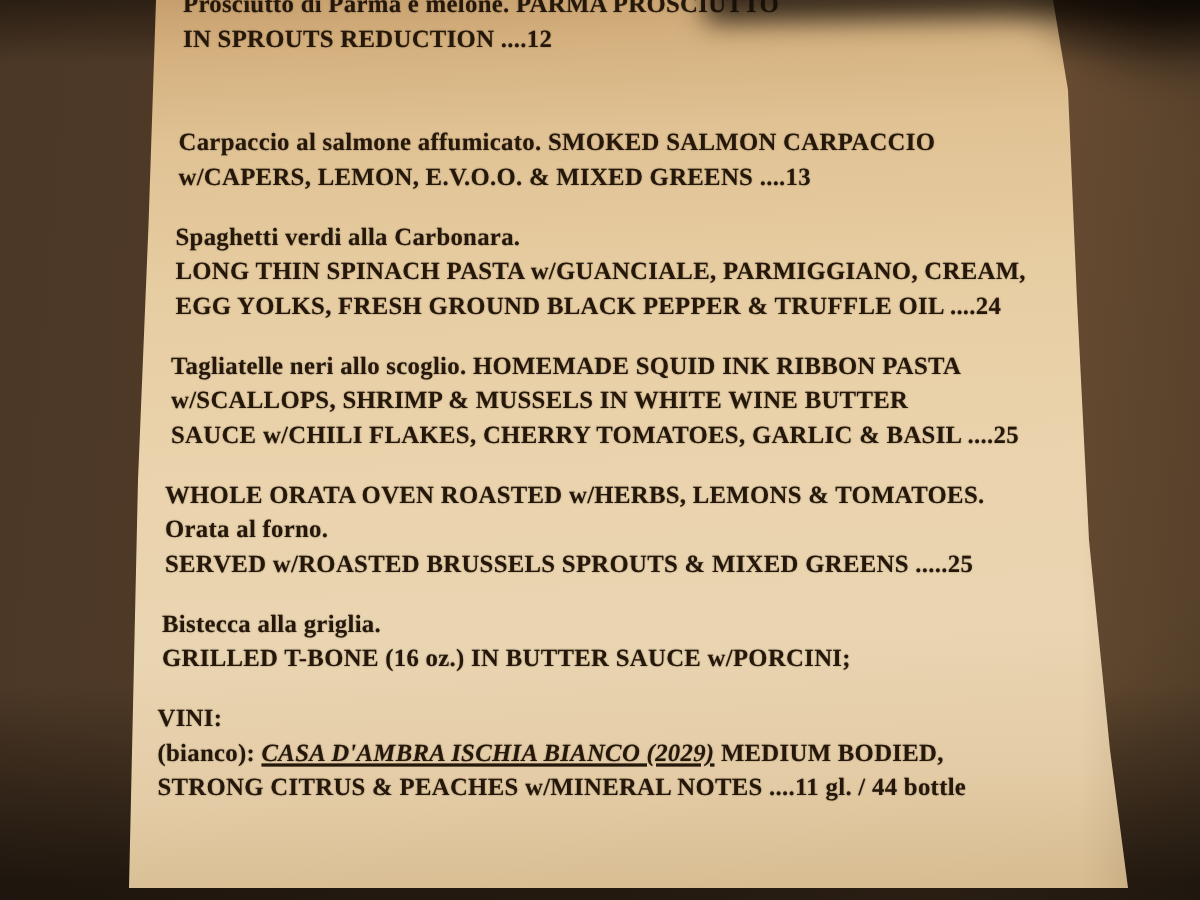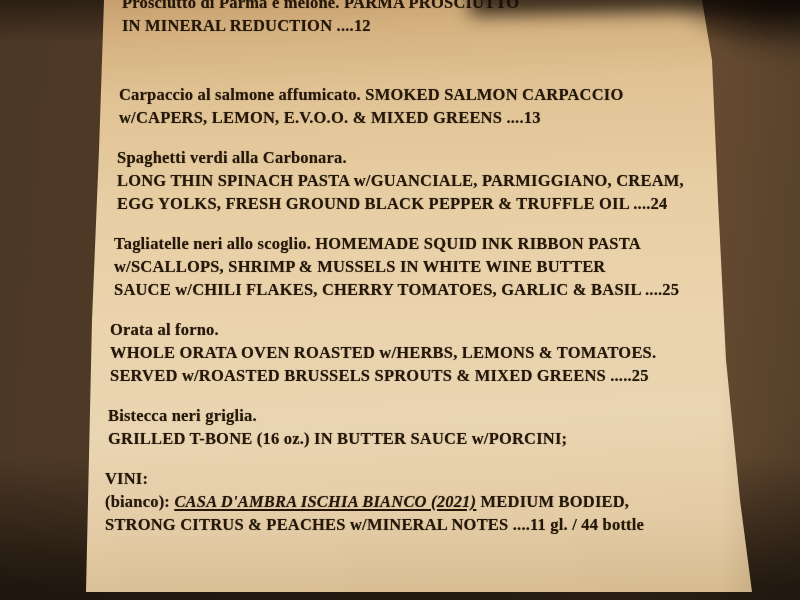--- a/index.html
+++ b/index.html
@@ -84,54 +84,54 @@
 <body>
 
 <div class="scene">
   <div class="table-bg"></div>
 
   <div class="paper">
     <div class="menu">
 
       <div class="item">
         <div class="line">Prosciutto di Parma e melone. PARMA PROSCIUTTO</div>
-        <div class="line">IN MINERAL REDUCTION ....12</div>
+        <div class="line">IN SPROUTS REDUCTION ....12</div>
       </div>
 
       <div class="item">
         <div class="line">Carpaccio al salmone affumicato. SMOKED SALMON CARPACCIO</div>
         <div class="line">w/CAPERS, LEMON, E.V.O.O. &amp; MIXED GREENS ....13</div>
       </div>
 
       <div class="item">
         <div class="line">Spaghetti verdi alla Carbonara.</div>
         <div class="line">LONG THIN SPINACH PASTA w/GUANCIALE, PARMIGGIANO, CREAM,</div>
         <div class="line">EGG YOLKS, FRESH GROUND BLACK PEPPER &amp; TRUFFLE OIL ....24</div>
       </div>
 
       <div class="item">
         <div class="line">Tagliatelle neri allo scoglio. HOMEMADE SQUID INK RIBBON PASTA</div>
         <div class="line">w/SCALLOPS, SHRIMP &amp; MUSSELS IN WHITE WINE BUTTER</div>
         <div class="line">SAUCE w/CHILI FLAKES, CHERRY TOMATOES, GARLIC &amp; BASIL ....25</div>
       </div>
 
       <div class="item">
+        <div class="line">WHOLE ORATA OVEN ROASTED w/HERBS, LEMONS &amp; TOMATOES.</div>
         <div class="line">Orata al forno.</div>
-        <div class="line">WHOLE ORATA OVEN ROASTED w/HERBS, LEMONS &amp; TOMATOES.</div>
         <div class="line">SERVED w/ROASTED BRUSSELS SPROUTS &amp; MIXED GREENS .....25</div>
       </div>
 
       <div class="item">
-        <div class="line">Bistecca neri griglia.</div>
+        <div class="line">Bistecca alla griglia.</div>
         <div class="line">GRILLED T-BONE (16 oz.) IN BUTTER SAUCE w/PORCINI;</div>
       </div>
 
       <div class="item">
         <div class="line">VINI:</div>
-        <div class="line"><span>(bianco): </span><span class="wine-name">CASA D'AMBRA ISCHIA BIANCO (2021)</span><span> MEDIUM BODIED,</span></div>
+        <div class="line"><span>(bianco): </span><span class="wine-name">CASA D'AMBRA ISCHIA BIANCO (2029)</span><span> MEDIUM BODIED,</span></div>
         <div class="line">STRONG CITRUS &amp; PEACHES w/MINERAL NOTES ....11 gl. / 44 bottle</div>
       </div>
 
 
     </div>
   </div>
 
   <div class="top-shade"></div>
   <div class="corner-shade"></div>
 </div>

